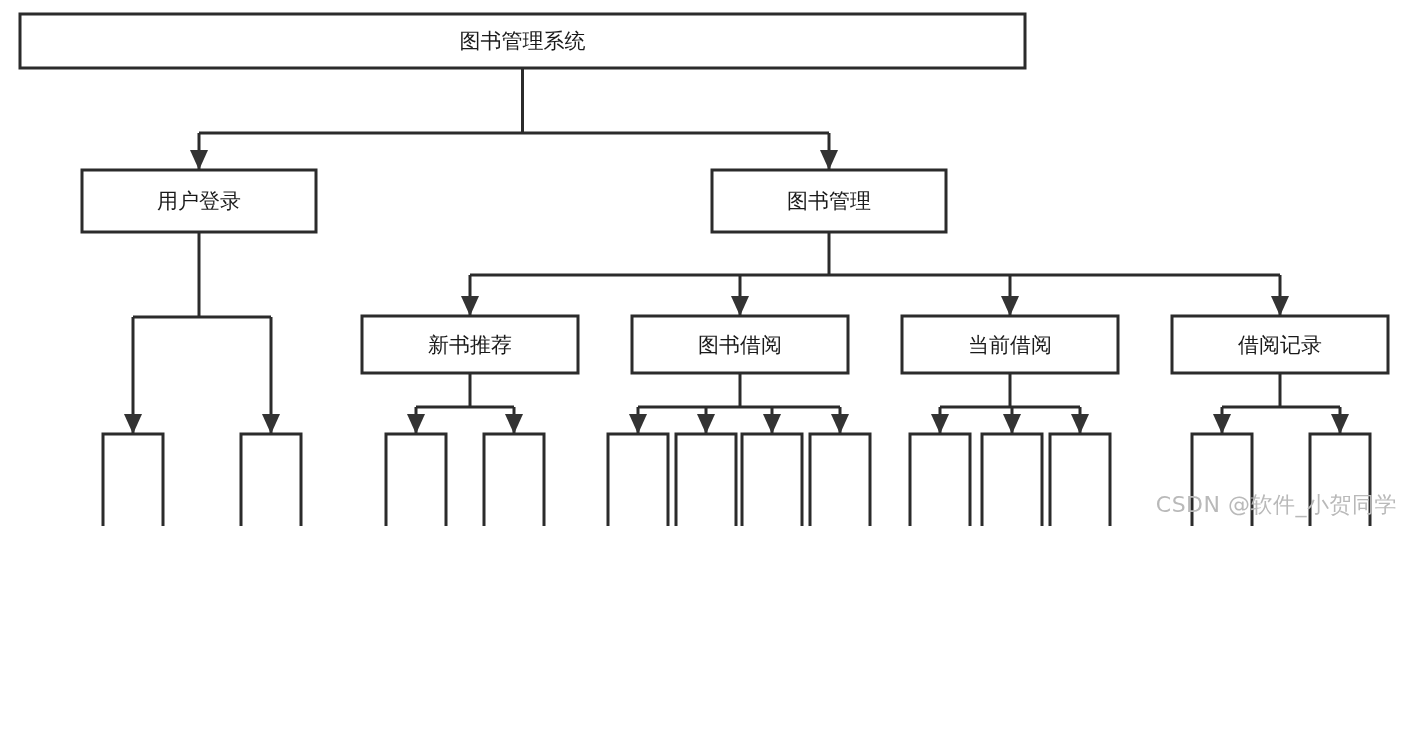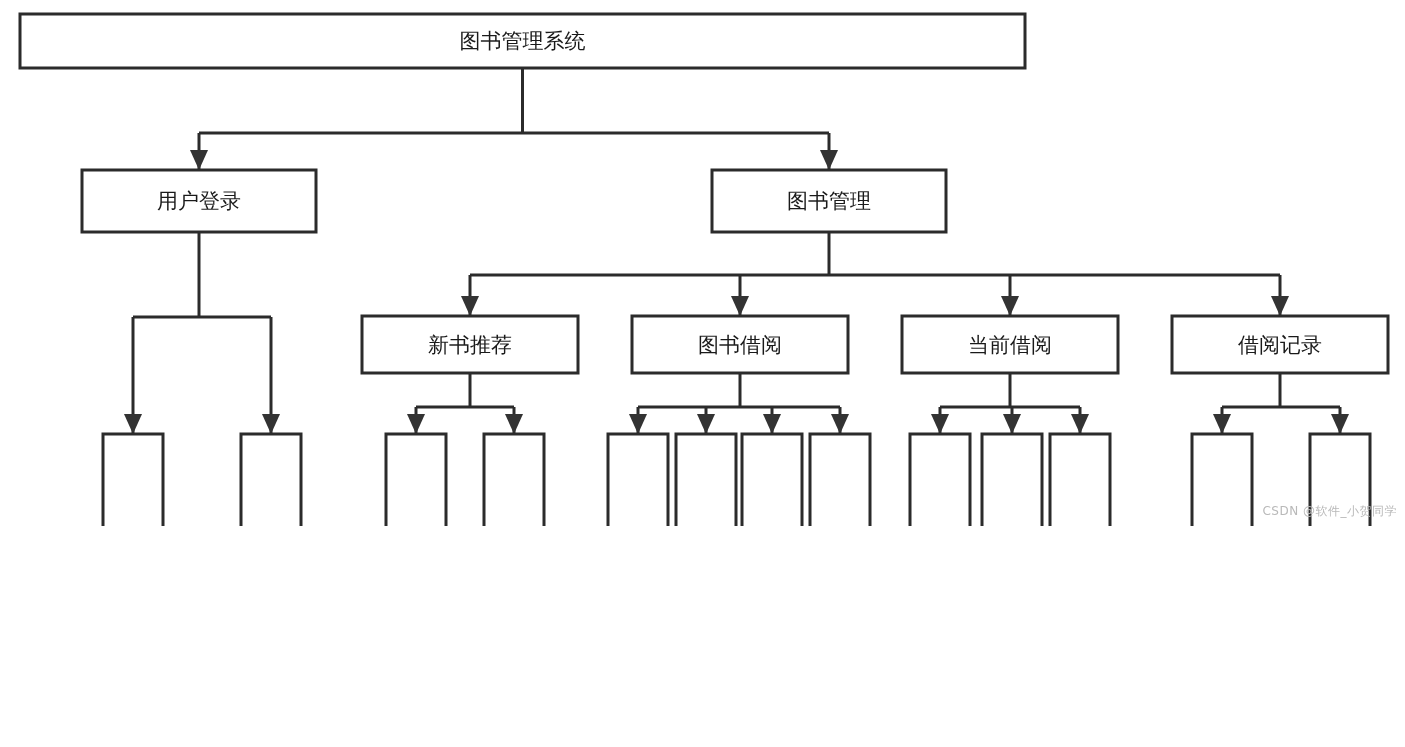--- a/index.html
+++ b/index.html
@@ -57,21 +57,21 @@
     align-items: flex-start;
     justify-content: center;
     white-space: nowrap;
     pointer-events: none;
   }
   .watermark {
     position: absolute;
     right: 8px;
     bottom: 6px;
     font-family: "DejaVu Sans", "Liberation Sans", sans-serif;
-    font-size: 12px;
+    font-size: 22px;
     color: #b9b9b9;
     white-space: nowrap;
     letter-spacing: 0.5px;
     margin-left: 34px;
   }
 </style>
 </head>
 <body>
 
 <div id="canvas">

